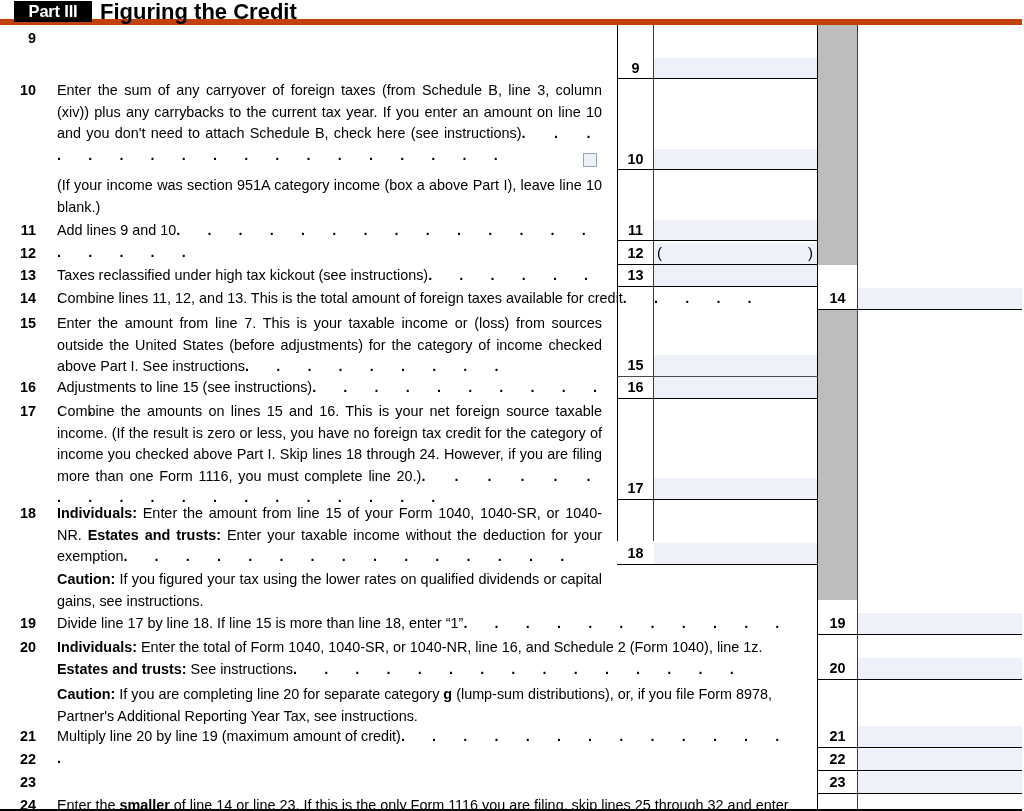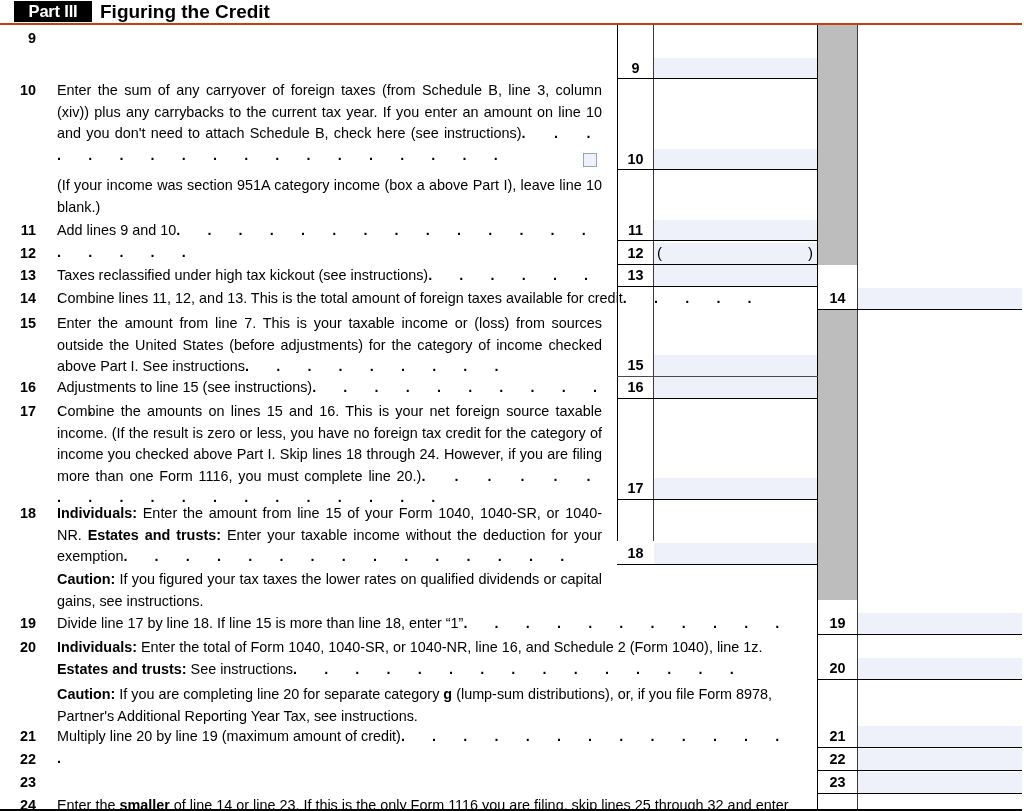--- a/index.html
+++ b/index.html
@@ -21,21 +21,21 @@
     height: 811px;
     box-sizing: border-box;
   }
 
   
   .part-header {
     position: absolute;
     left: 0; top: 0;
     width: 1022px;
     height: 25px;
-    border-bottom: 2px solid #c2410c;
+    border-bottom: 6px solid #c2410c;
     box-sizing: border-box;
     background: #ffffff;
   }
   .part-tag {
     position: absolute;
     left: 14px; top: 1px;
     width: 78px; height: 21px;
     background: #000000;
     color: #ffffff;
     font-weight: bold;
@@ -43,21 +43,21 @@
     line-height: 21px;
     text-align: center;
     letter-spacing: -0.2px;
   }
   .part-title {
     position: absolute;
     left: 100px; top: 1px;
     height: 38px;
     line-height: 21px;
     font-weight: bold;
-    font-size: 19px;
+    font-size: 22px;
     color: #000;
   }
 
   
   .sheet {
     position: absolute;
     left: 0; top: 25px;
     width: 1022px;
     height: 784px;
     box-sizing: border-box;
@@ -271,21 +271,21 @@
     <div class="rowtext" style="left:57px; top:478px; width:545px;">
       <span class="bold">Individuals:</span><span> Enter the amount from line 15 of your Form 1040, 1040-SR, or 1040-NR. </span><span class="bold">Estates and trusts:</span><span> Enter your taxable income without the deduction for your exemption</span><span class="leader-wide">.   .   .   .   .   .   .   .   .   .   .   .   .   .   .</span>
     </div>
     <div class="fieldbox" style="left:654px; top:518px; width:163px; height:21px;"></div>
     <div class="numtab" style="left:618px; top:518px; width:35px; height:21px; line-height:21px;">
         <span>18</span>
       </div>
     <div class="hrule" style="left:617px; top:539px; width:201px;"></div>
 
     <div class="rowtext" style="left:57px; top:544px; width:545px;">
-      <span class="bold">Caution:</span><span> If you figured your tax taxes the lower rates on qualified dividends or capital gains, see instructions.</span>
+      <span class="bold">Caution:</span><span> If you figured your tax using the lower rates on qualified dividends or capital gains, see instructions.</span>
     </div>
 
     <div class="lineno" style="left:12px; top:588px;">19</div>
     <div class="rowtext nojust" style="left:57px; top:588px; width:760px;">
       <span>Divide line 17 by line 18. If line 15 is more than line 18, enter “1”</span><span class="leader-wide">.   .   .   .   .   .   .   .   .   .   .   .</span>
     </div>
     <div class="fieldbox" style="left:858px; top:588px; width:164px; height:21px;"></div>
     <div class="numtab" style="left:818px; top:588px; width:39px; height:21px; line-height:21px;">
         <span>19</span>
       </div>

